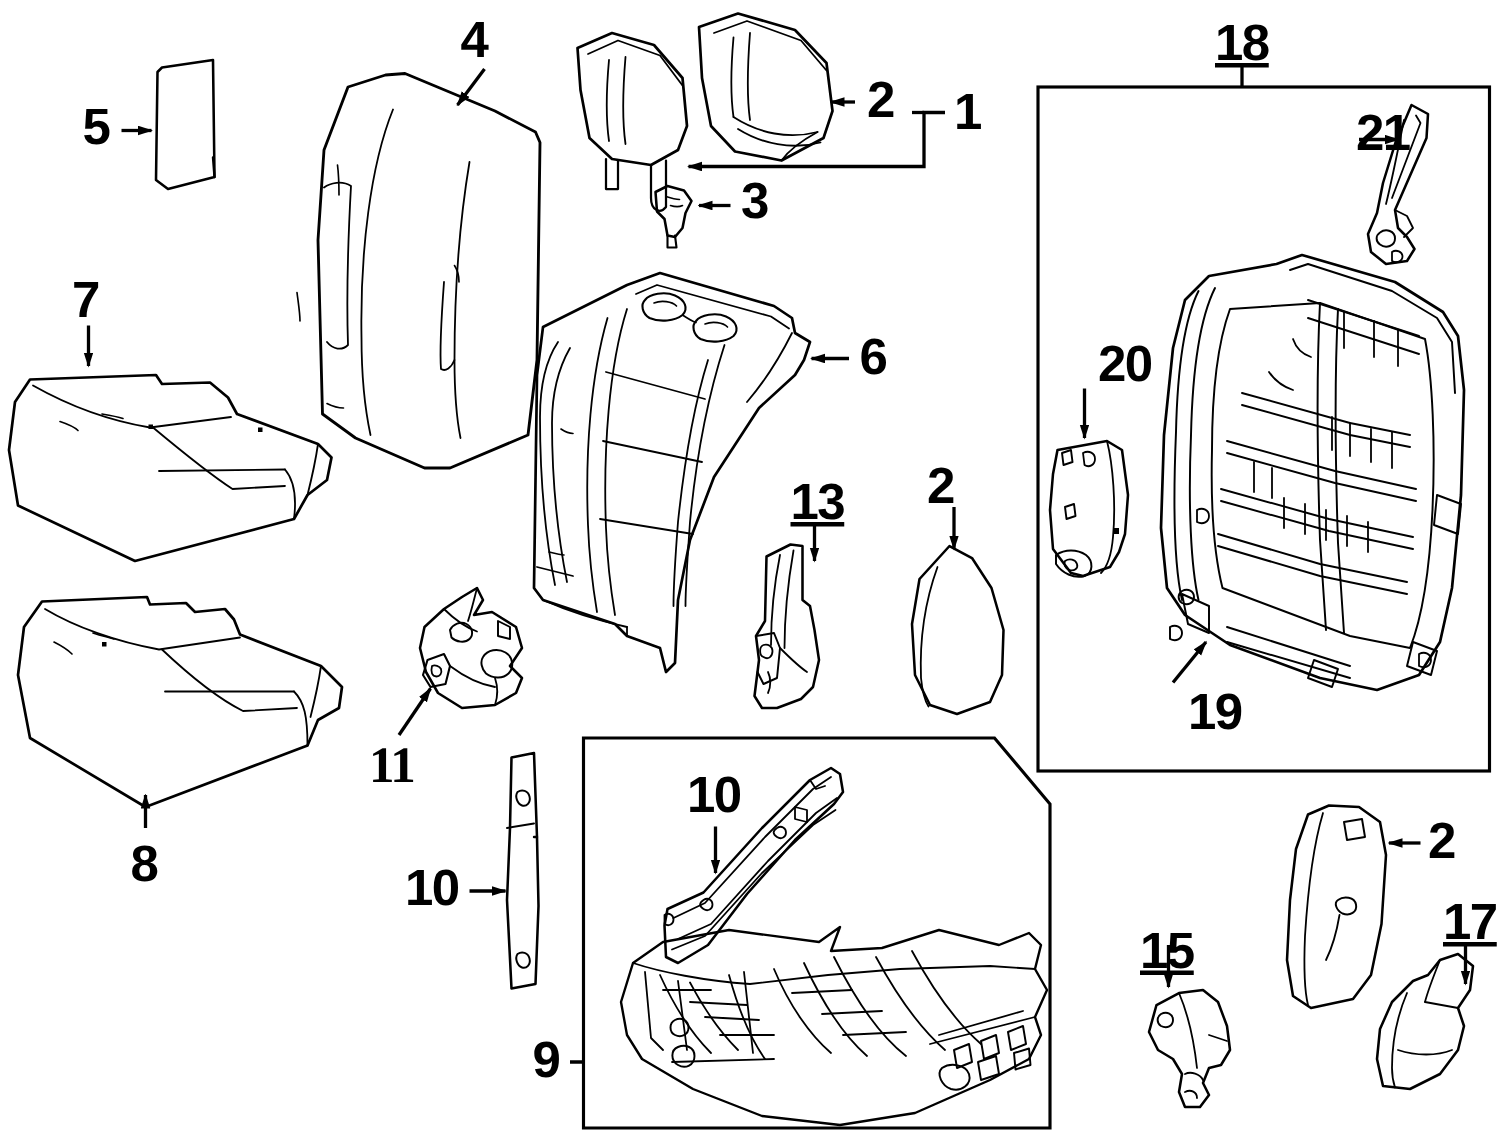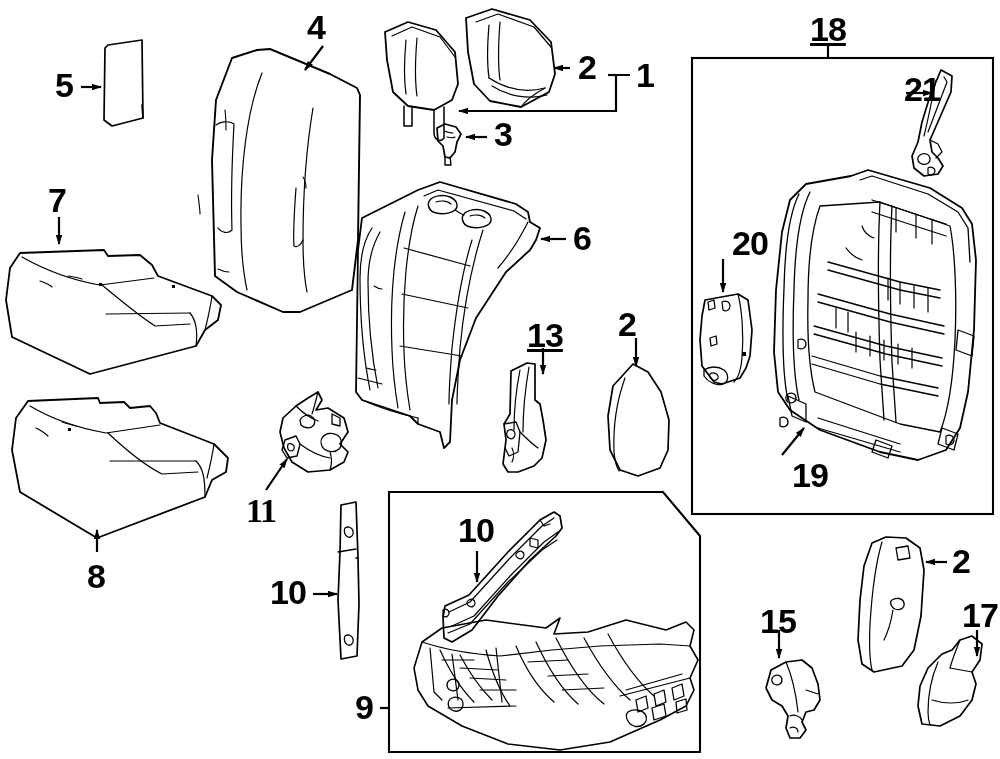--- a/index.html
+++ b/index.html
@@ -426,21 +426,21 @@
 <div class="callout" style="left:55px;top:68px;">5</div>
 <div class="callout" style="left:573px;top:221px;">6</div>
 <div class="callout" style="left:48px;top:183px;">7</div>
 <div class="callout" style="left:87px;top:559px;">8</div>
 <div class="callout" style="left:355px;top:690px;">9</div>
 <div class="callout" style="left:458px;top:513px;">10</div>
 <div class="callout" style="left:246px;top:494px;font-family:Liberation Serif, serif;">11</div>
 <div class="callout" style="left:270px;top:575px;">10</div>
 <div class="callout" style="left:527px;top:318px;text-decoration:underline;">13</div>
 <div class="callout" style="left:618px;top:307px;">2</div>
-<div class="callout" style="left:760px;top:604px;">15</div>
+<div class="callout" style="left:760px;top:617px;text-decoration:underline;">15</div>
 <div class="callout" style="left:952px;top:544px;">2</div>
-<div class="callout" style="left:962px;top:598px;">17</div>
+<div class="callout" style="left:962px;top:598px;text-decoration:underline;">17</div>
 <div class="callout" style="left:810px;top:12px;text-decoration:underline;">18</div>
 <div class="callout" style="left:792px;top:458px;">19</div>
 <div class="callout" style="left:732px;top:226px;">20</div>
 <div class="callout" style="left:904px;top:72px;">21</div>
 
 </div>
 
 </body></html>

